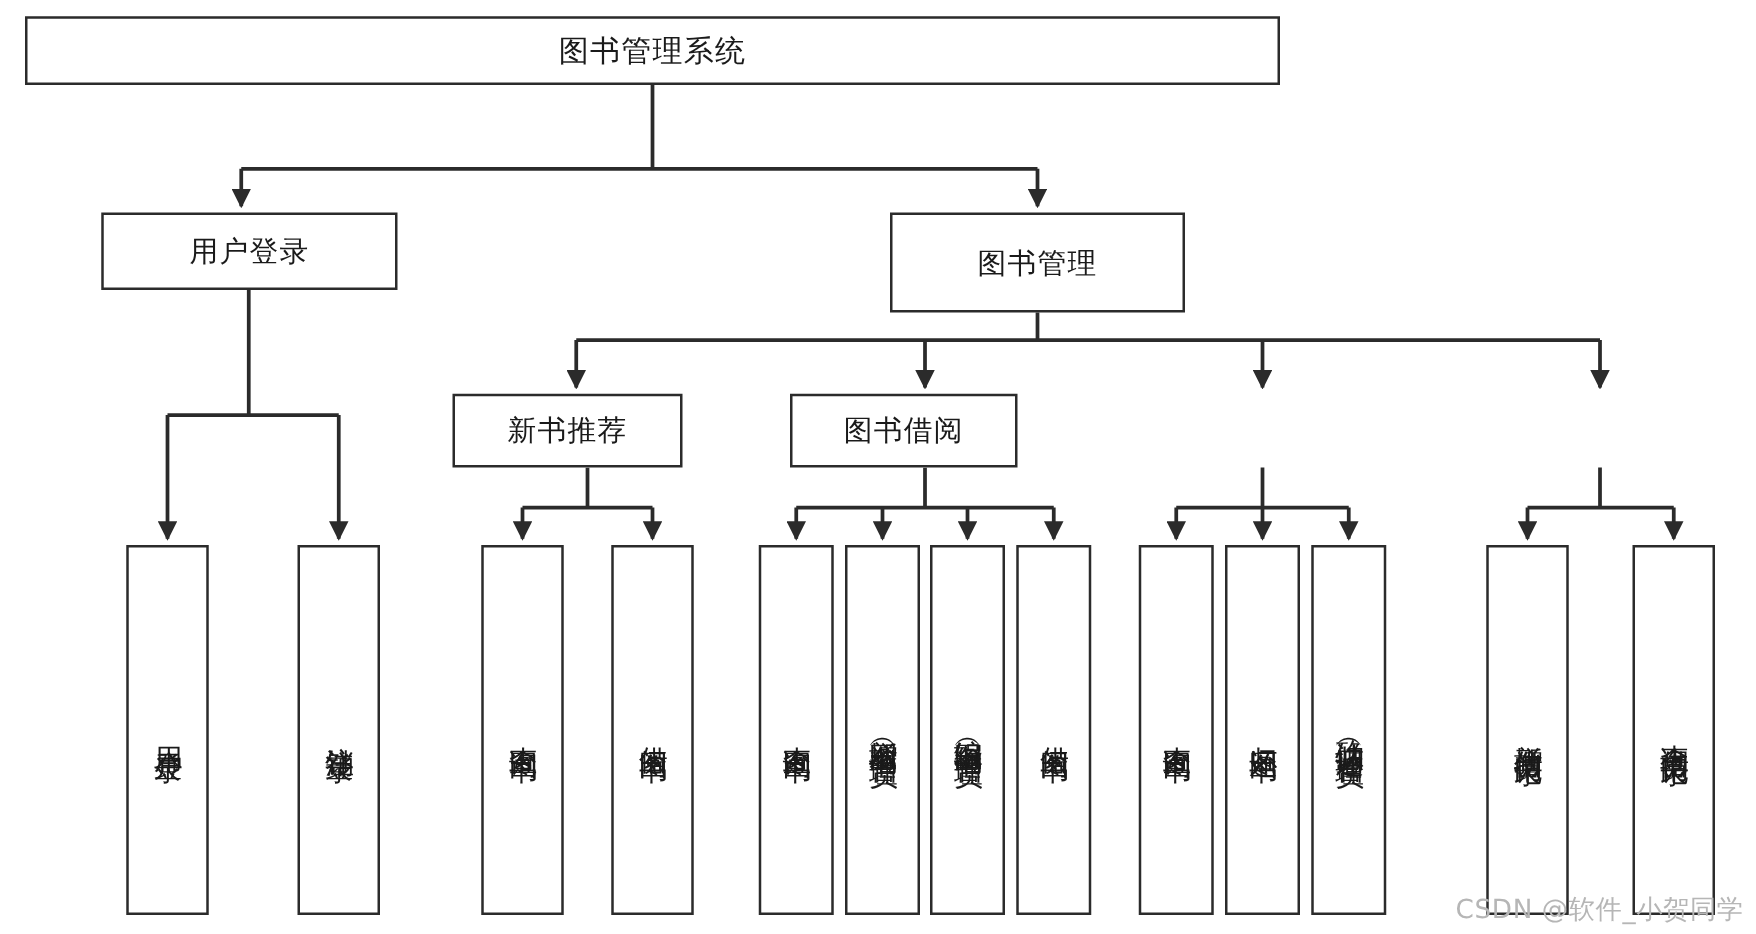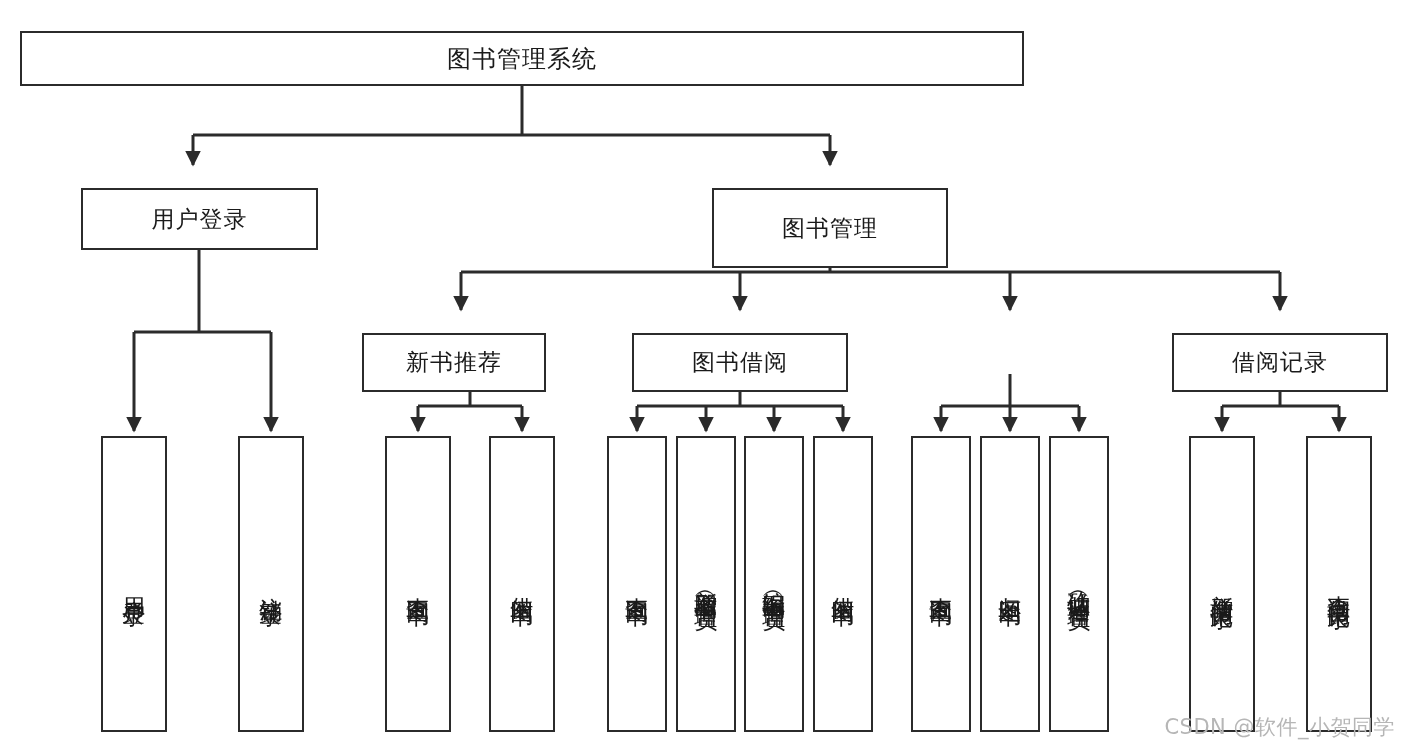--- a/index.html
+++ b/index.html
@@ -31,21 +31,20 @@
     border: 2.5px solid #2b2b2b;
     background: #ffffff;
     display: flex;
     align-items: center;
     justify-content: center;
     color: #1a1a1a;
   }
   .node.horiz {
     font-size: 23px;
     letter-spacing: 1px;
-    margin-top: 18px;
   }
   .node.root {
     font-size: 24px;
   }
   .node.leaf {
     font-size: 23px;
     align-items: flex-start;
     justify-content: center;
     padding-top: 0;
   }
@@ -139,28 +138,25 @@
   </div>
 
   <div class="node horiz" style="left:712px; top:170px; width:236px; height:80px;">
     <span>图书管理</span>
   </div>
 
   <div class="node horiz" style="left:362px; top:315px; width:184px; height:59px;align-items:center;">
     <span>新书推荐</span>
   </div>
 
-  <div class="node horiz" style="left:632px; top:315px; width:216px; height:59px;text-align:center;">
+  <div class="node horiz" style="left:632px; top:315px; width:182px; height:59px;text-align:center;">
     <span>图书借阅</span>
   </div>
 
 
-  <div class="node horiz" style="left:1172px; top:315px; width:216px; height:59px;">
-    <span>借阅记录</span>
-  </div>
 
   <div class="node leaf" style="left:101px; top:436px; width:66px; height:296px;">
     <div class="leaf-inner">
       <span class="vtext">用户登录</span>
     </div>
   </div>
 
   <div class="node leaf" style="left:238px; top:436px; width:66px; height:296px;">
     <div class="leaf-inner">
       <span class="vtext">注销登录</span>

